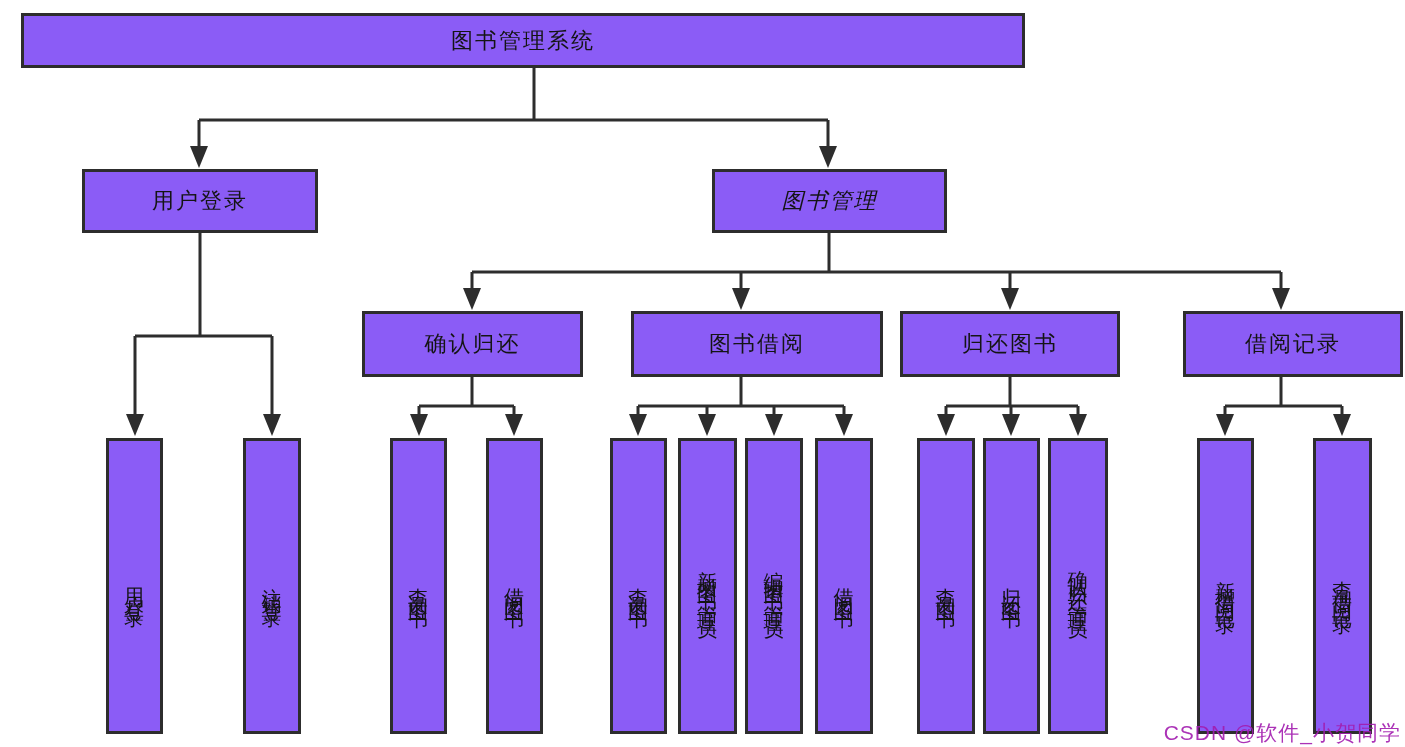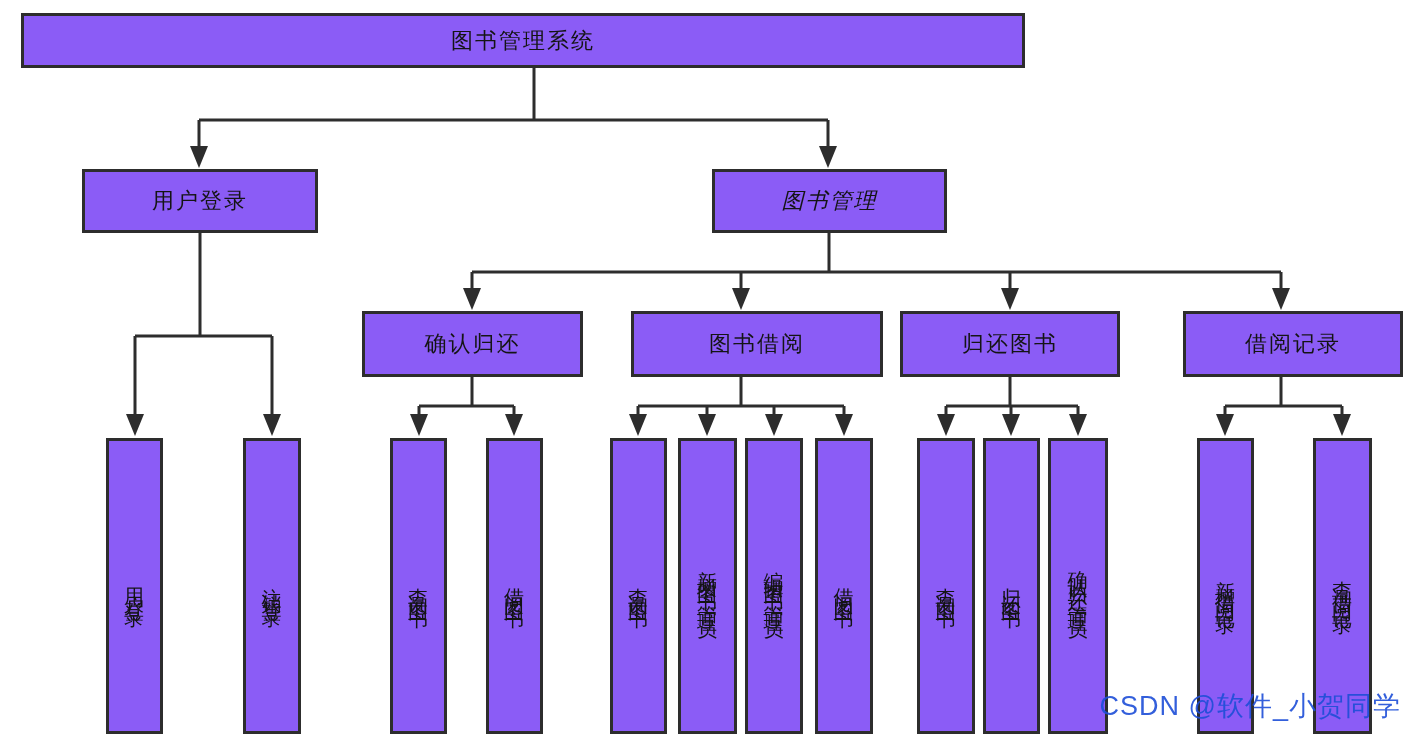--- a/index.html
+++ b/index.html
@@ -43,23 +43,23 @@
     writing-mode: vertical-rl;
     text-orientation: mixed;
     font-size: 20px;
     letter-spacing: 7px;
     line-height: 1;
     white-space: nowrap;
   }
   .watermark {
     position: absolute;
     right: 4px;
-    bottom: 23px;
-    font-size: 27px;
-    color: #1d4ed8;
+    bottom: 0;
+    font-size: 21px;
+    color: #a21caf;
     letter-spacing: 1px;
     z-index: 3;
     opacity: 0.9;
     white-space: nowrap;
   }
 </style>
 </head>
 <body>
 
 <div class="canvas">

